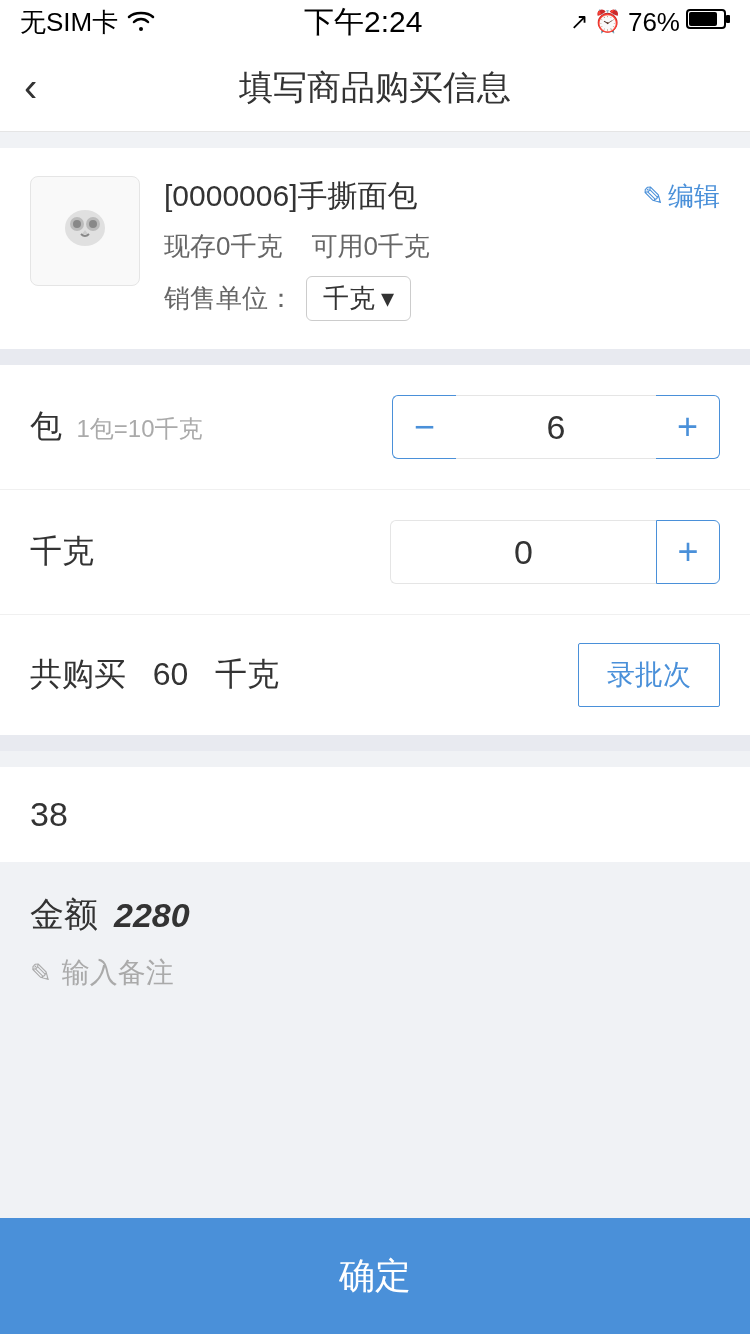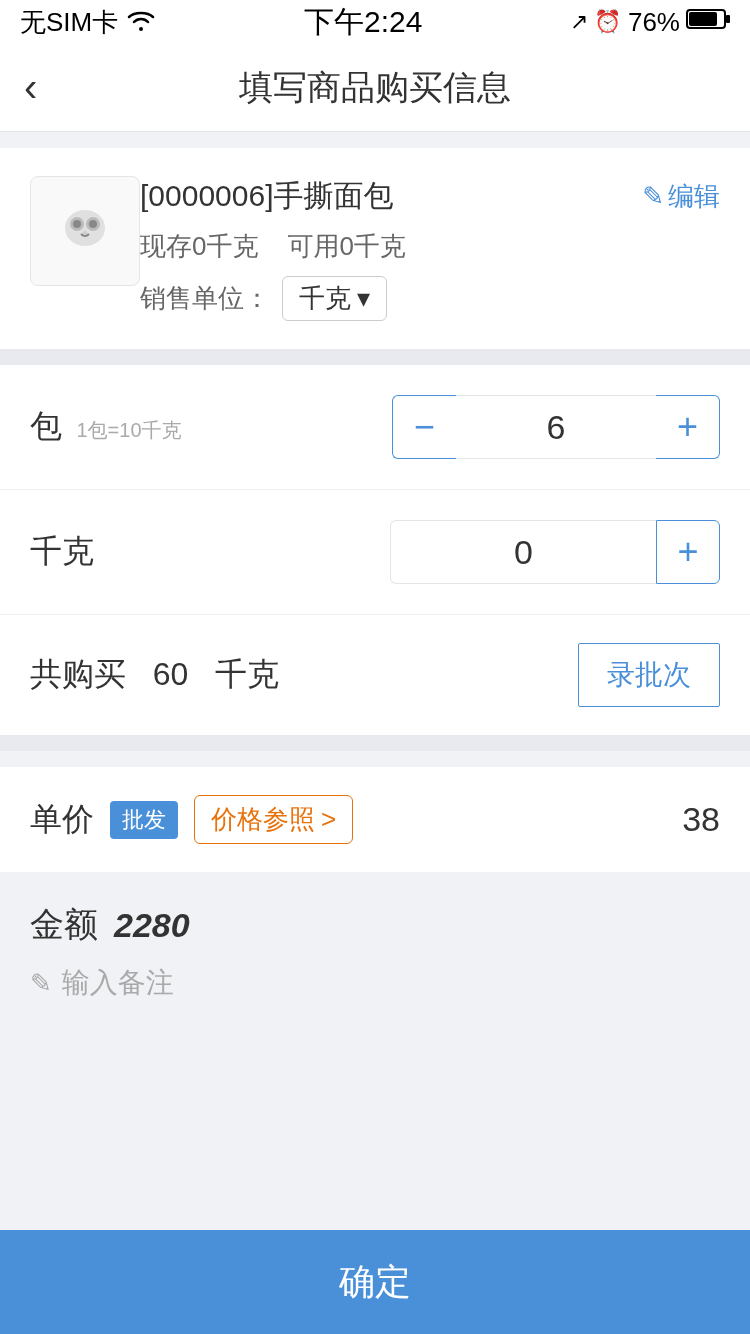--- a/index.html
+++ b/index.html
@@ -68,20 +68,21 @@
       color: #333;
     }
 
     
     .product-card {
       background: #fff;
       margin-top: 16px;
       padding: 28px 30px;
       display: flex;
       align-items: flex-start;
+      gap: 24px;
     }
     .product-image {
       width: 110px;
       height: 110px;
       border: 1px solid #e5e5e5;
       border-radius: 8px;
       background: #f9f9f9;
       display: flex;
       align-items: center;
       justify-content: center;
@@ -290,21 +291,21 @@
       font-size: 28px;
       color: #aaa;
     }
 
     
     .confirm-btn {
       position: fixed;
       bottom: 0;
       left: 0;
       width: 750px;
-      height: 104px;
+      height: 116px;
       background: #4a90d9;
       display: flex;
       align-items: center;
       justify-content: center;
       font-size: 36px;
       color: #fff;
       cursor: pointer;
       z-index: 100;
     }
 
@@ -387,21 +388,21 @@
     </div>
   </div>
 </div>
 
 <div class="section-divider"></div>
 
 <div class="input-section">
   <div class="input-row">
     <div>
       <span style="font-size:32px; color:#333;">包</span>
-      <span style="font-size:20px; color:#aaa; margin-left:10px;">1包=10千克</span>
+      <span style="font-size:24px; color:#aaa; margin-left:10px;">1包=10千克</span>
     </div>
     <div class="qty-control">
       <div class="qty-btn qty-btn-left">
         <span>−</span>
       </div>
       <input class="qty-input" type="text" value="6" style="">
       <div class="qty-btn qty-btn-right">
         <span>+</span>
       </div>
     </div>
@@ -426,28 +427,20 @@
     &nbsp;
     <span>千克</span>
   </div>
   <div class="record-batch-btn">录批次</div>
 </div>
 
 <div class="section-divider"></div>
 
 <div class="price-section">
   <div class="price-row">
-    <div class="price-label-row">
-      <span class="price-label">单价</span>
-      <span class="price-tag-batch">批发</span>
-      <div class="price-ref-btn">
-        <span>价格参照</span>
-        <span>&gt;</span>
-      </div>
-    </div>
     <span class="price-value">38</span>
   </div>
 </div>
 
 <div class="amount-section">
   <div class="amount-row">
     <span class="amount-label">金额</span>
     <span class="amount-value">2280</span>
   </div>
   <div class="remark-row">

